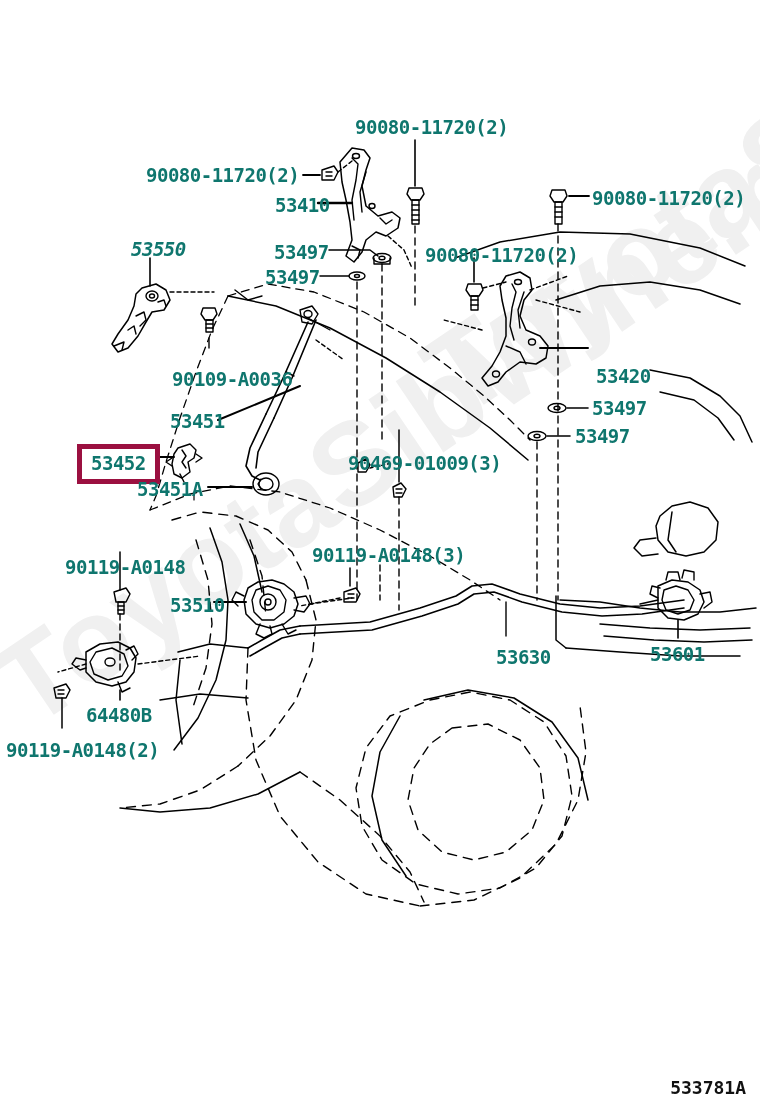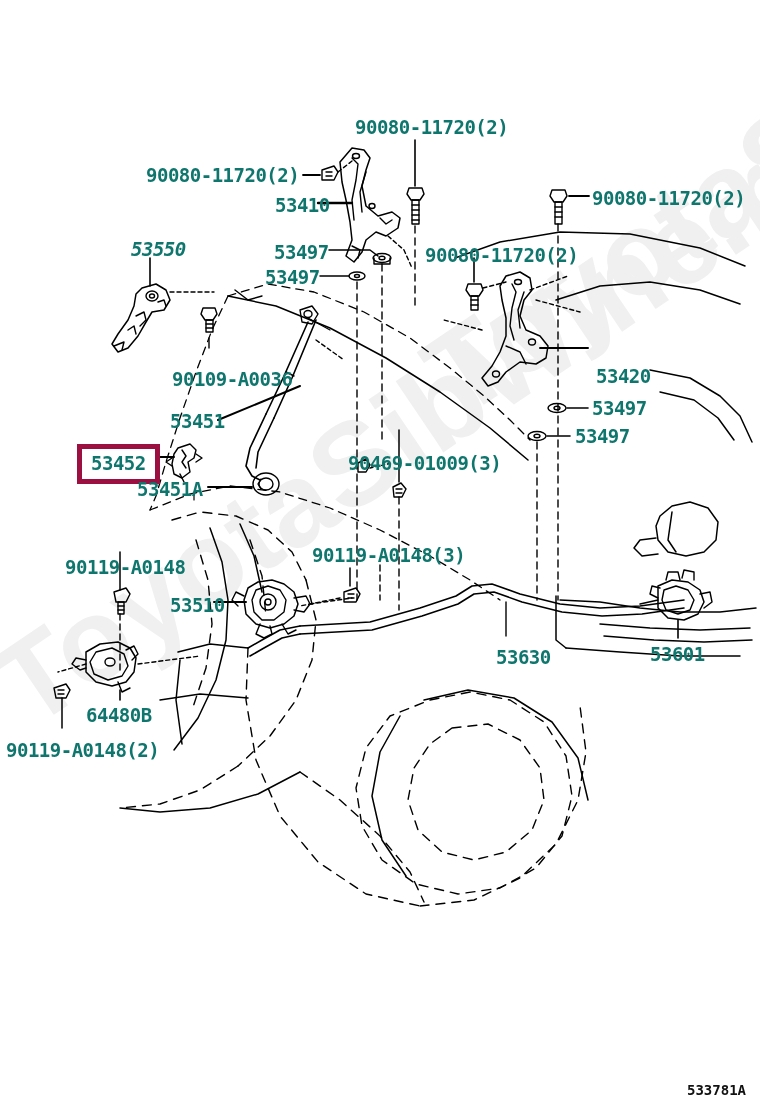--- a/index.html
+++ b/index.html
@@ -39,21 +39,21 @@
     border: 5px solid #15803d;
     background: #ffffff;
     padding: 5px 9px 6px 9px;
     font-size: 19px;
   }
   #corner-code {
     position: absolute;
     right: 14px;
     bottom: 14px;
     font-family: "DejaVu Sans Mono", "Liberation Mono", monospace;
-    font-size: 14px;
+    font-size: 18px;
     font-weight: bold;
     color: #111111;
     letter-spacing: 0px;
     margin-left: 20px;
   }
   .watermark {
     position: absolute;
     font-family: "Liberation Sans", sans-serif;
     font-weight: bold;
     color: #f0f0f0;

